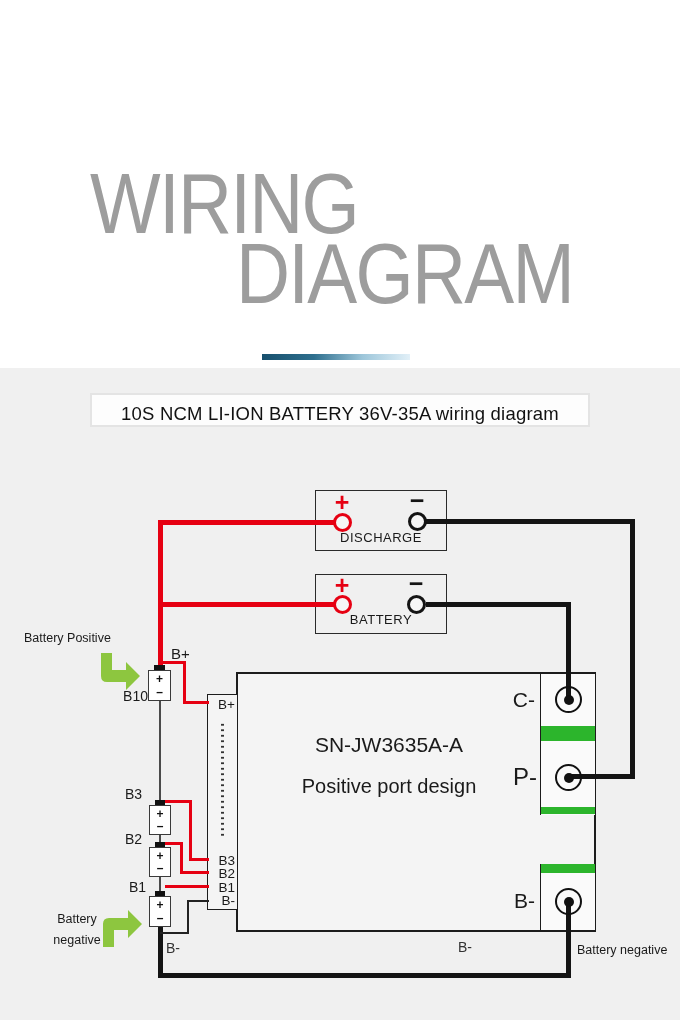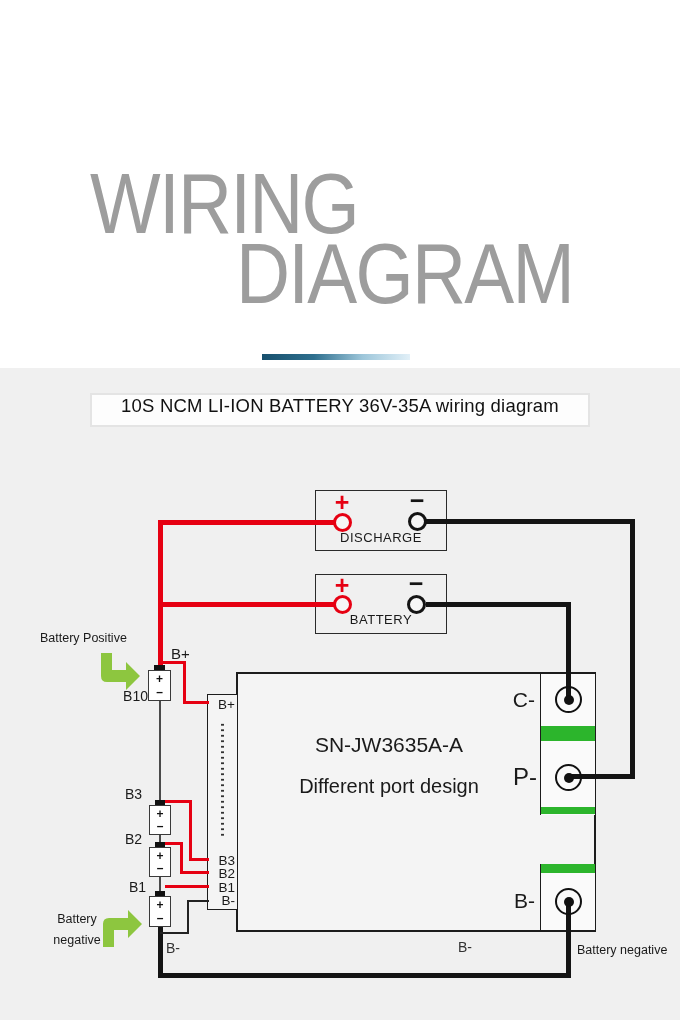--- a/index.html
+++ b/index.html
@@ -34,21 +34,21 @@
 <body>
 
 <div class="abs" style="left:0;top:368px;width:680px;height:652px;background:#f0f0f0;"></div>
 
 <div class="hero" style="left:90px;top:160px;">WIRING</div>
 <div class="hero" style="left:236px;top:230px;">DIAGRAM</div>
 <div class="abs" style="left:262px;top:354px;width:148px;height:6px;
             background:linear-gradient(to right,#17506d 0%,#2e6f8e 35%,#9dc6da 68%,#e2f0f8 100%);"></div>
 
 <div class="abs" style="left:90px;top:393px;width:500px;height:34px;background:#fdfdfd;border:2px solid #e4e4e4;
-            display:flex;align-items:flex-start;justify-content:center;">
+            display:flex;align-items:flex-end;justify-content:center;">
   <span style="font-size:18.5px;color:#111;letter-spacing:0.2px;">10S NCM LI-ION BATTERY 36V-35A wiring diagram</span>
 </div>
 
 <div class="box" style="left:315px;top:490px;width:132px;height:61px;"></div>
 <div class="lbl" style="left:331px;top:489px;width:22px;text-align:center;font-size:25px;font-weight:bold;color:#e60012;">+</div>
 <div class="lbl" style="left:405px;top:487px;width:24px;text-align:center;font-size:25px;font-weight:bold;color:#141414;">−</div>
 <div class="lbl" style="left:315px;top:531px;width:132px;text-align:center;font-size:13px;letter-spacing:0.5px;">DISCHARGE</div>
 
 <div class="box" style="left:315px;top:574px;width:132px;height:60px;"></div>
 <div class="lbl" style="left:331px;top:572px;width:22px;text-align:center;font-size:25px;font-weight:bold;color:#e60012;">+</div>
@@ -65,21 +65,21 @@
 
 <div class="abs" style="left:207px;top:694px;width:31px;height:216px;border:1.6px solid #1c1c1c;background:#f4f4f4;"></div>
 <div class="lbl" style="left:207px;top:698px;width:28px;text-align:right;font-size:13.5px;">B+</div>
 <div class="dotline" style="left:221px;top:722px;height:116px;"></div>
 <div class="lbl" style="left:207px;top:854px;width:28px;text-align:right;font-size:13.5px;">B3</div>
 <div class="lbl" style="left:207px;top:867px;width:28px;text-align:right;font-size:13.5px;">B2</div>
 <div class="lbl" style="left:207px;top:881px;width:28px;text-align:right;font-size:13.5px;">B1</div>
 <div class="lbl" style="left:207px;top:894px;width:28px;text-align:right;font-size:13.5px;">B-</div>
 
 <div class="lbl" style="left:238px;top:733px;width:302px;text-align:center;font-size:21px;">SN-JW3635A-A</div>
-<div class="lbl" style="left:238px;top:775px;width:302px;text-align:center;font-size:20px;">Different port design</div>
+<div class="lbl" style="left:238px;top:775px;width:302px;text-align:center;font-size:20px;">Positive port design</div>
 
 <div class="lbl" style="left:500px;top:688px;width:35px;text-align:right;font-size:21px;">C-</div>
 <div class="lbl" style="left:500px;top:764px;width:37px;text-align:right;font-size:24px;">P-</div>
 <div class="lbl" style="left:500px;top:889px;width:35px;text-align:right;font-size:21px;">B-</div>
 
 <div class="wire wr" style="left:158px;top:520px;width:177px;height:5px;"></div>
 <div class="wire wr" style="left:158px;top:602px;width:177px;height:5px;"></div>
 <div class="wire wr" style="left:158px;top:520px;width:5px;height:148px;"></div>
 
 <div class="wire wk" style="left:426px;top:519px;width:209px;height:5px;"></div>
@@ -156,20 +156,20 @@
   <svg width="42" height="44" viewBox="0 0 42 44">
     <path d="M2,0 L13,0 L13,17 L27,17 L27,9 L41,23 L27,37 L27,29 L8,29 Q2,29 2,23 Z" fill="#8dc63f"></path>
   </svg>
 </div>
 <div class="abs" style="left:101px;top:901px;">
   <svg width="42" height="46" viewBox="0 0 42 46">
     <path d="M2,46 L13,46 L13,29 L27,29 L27,37 L41,23 L27,9 L27,17 L8,17 Q2,17 2,23 Z" fill="#8dc63f"></path>
   </svg>
 </div>
 
-<div class="lbl" style="left:40px;top:632px;font-size:12.5px;">Battery Positive</div>
+<div class="lbl" style="left:24px;top:632px;font-size:12.5px;">Battery Positive</div>
 <div class="abs" style="left:33px;top:909px;width:88px;text-align:center;color:#1a1a1a;font-size:12.5px;line-height:21px;">
   <div>Battery</div>
   <div>negative</div>
 </div>
 <div class="lbl" style="left:577px;top:944px;font-size:12.5px;text-align:center;">Battery negative</div>
 <div class="lbl" style="left:166px;top:941px;font-size:14px;color:#333;">B-</div>
 <div class="lbl" style="left:458px;top:940px;font-size:14px;color:#333;">B-</div>
 
 </body></html>

